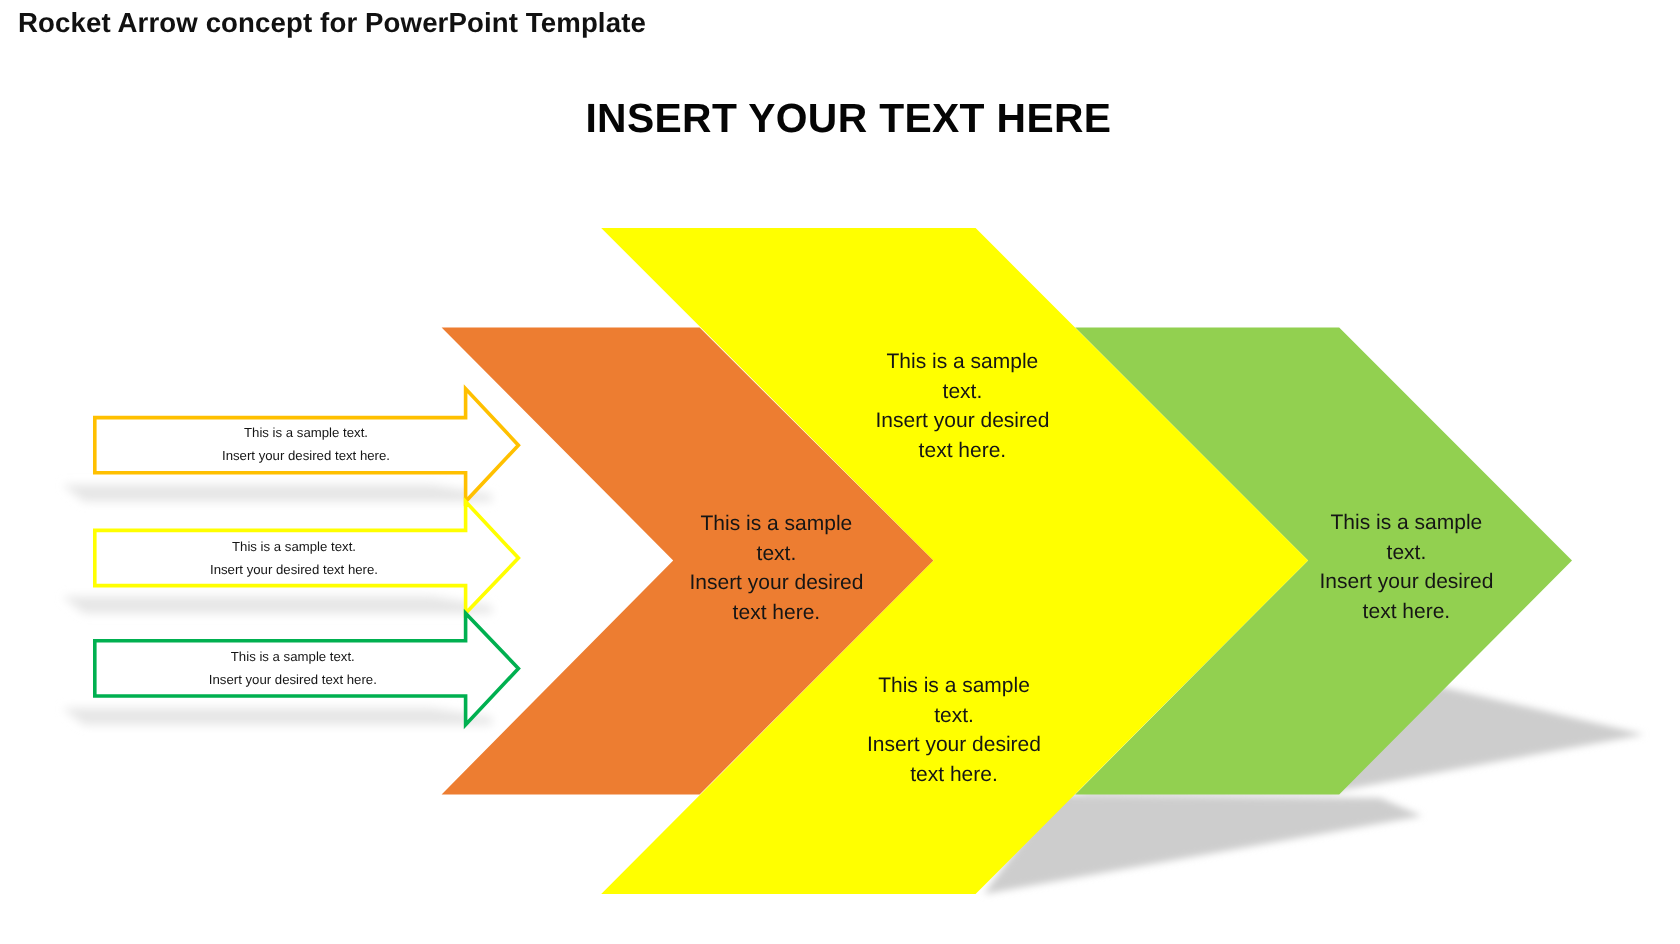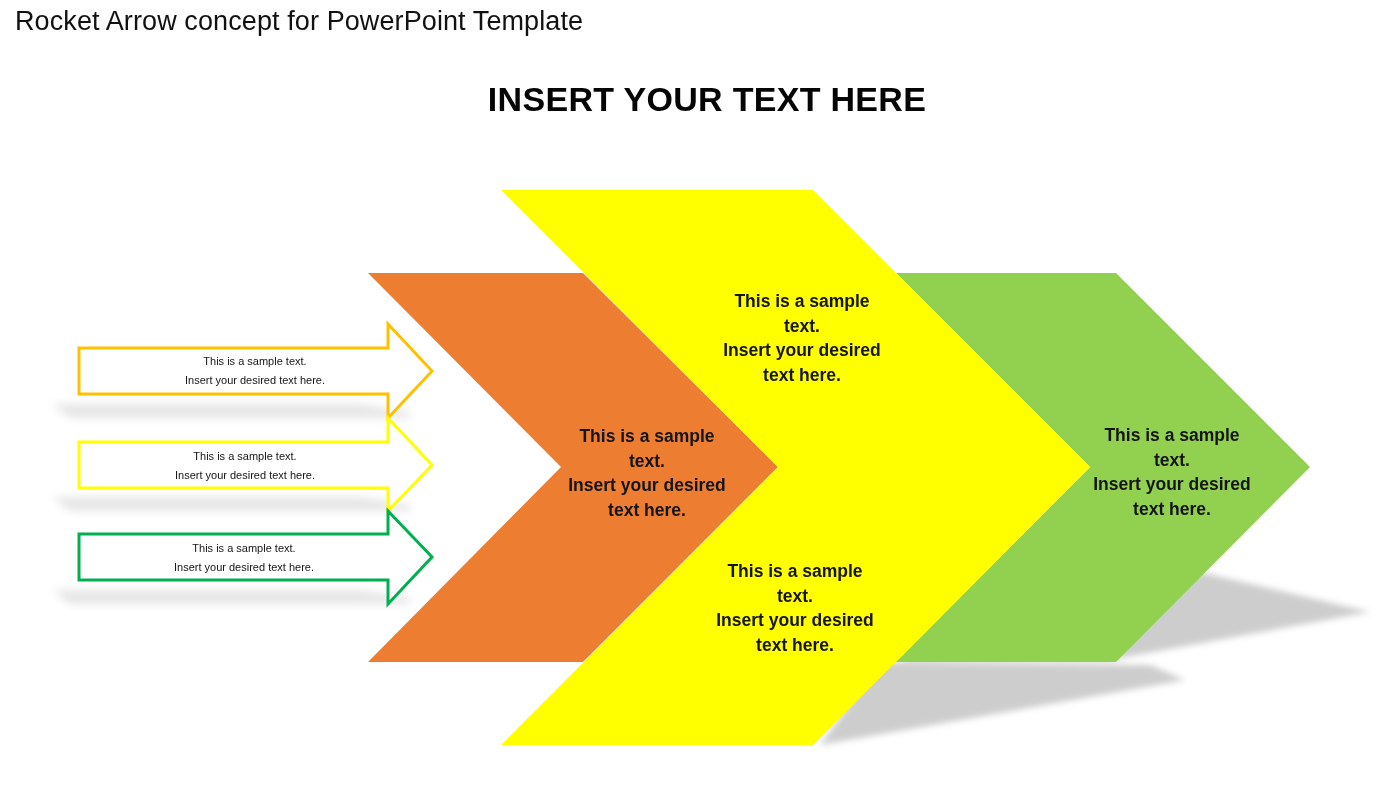--- a/index.html
+++ b/index.html
@@ -12,22 +12,22 @@
       height: 787px;
       position: relative;
       overflow: hidden;
       font-family: "Liberation Sans", "DejaVu Sans", sans-serif;
       color: #111111;
     }
     .page-title {
       position: absolute;
       left: 15px;
       top: 6px;
-      font-size: 27px;
-      font-weight: normal;
+      font-size: 23px;
+      font-weight: bold;
       color: #111;
       letter-spacing: 0.1px;
     }
     .slide-heading {
       position: absolute;
       left: 0;
       width: 1414px;
       top: 80px;
       text-align: center;
       font-size: 34px;
@@ -41,21 +41,20 @@
       top: 0;
       width: 1400px;
       height: 787px;
     }
     .shape-text {
       position: absolute;
       text-align: center;
       font-size: 17.5px;
       line-height: 24.5px;
       color: #151515;
-      font-weight: bold;
     }
     .shape-text span { display: block; }
     .arrow-text {
       position: absolute;
       text-align: center;
       font-size: 11px;
       line-height: 19px;
       color: #151515;
     }
     .arrow-text span { display: block; white-space: nowrap; }

